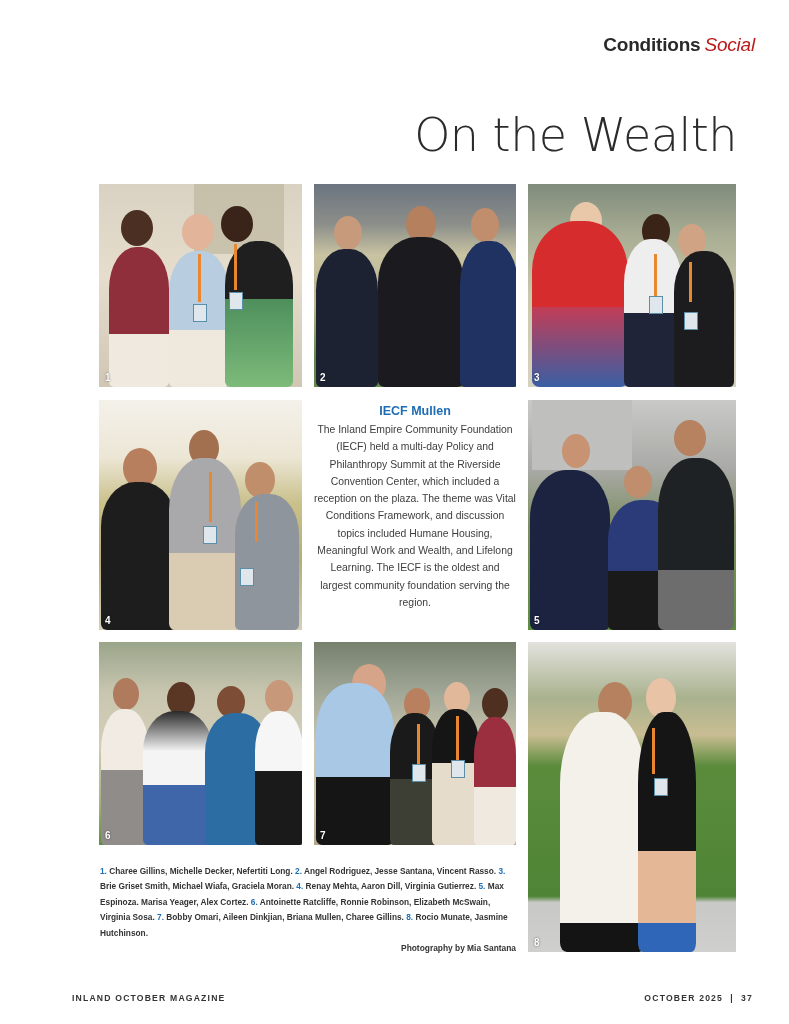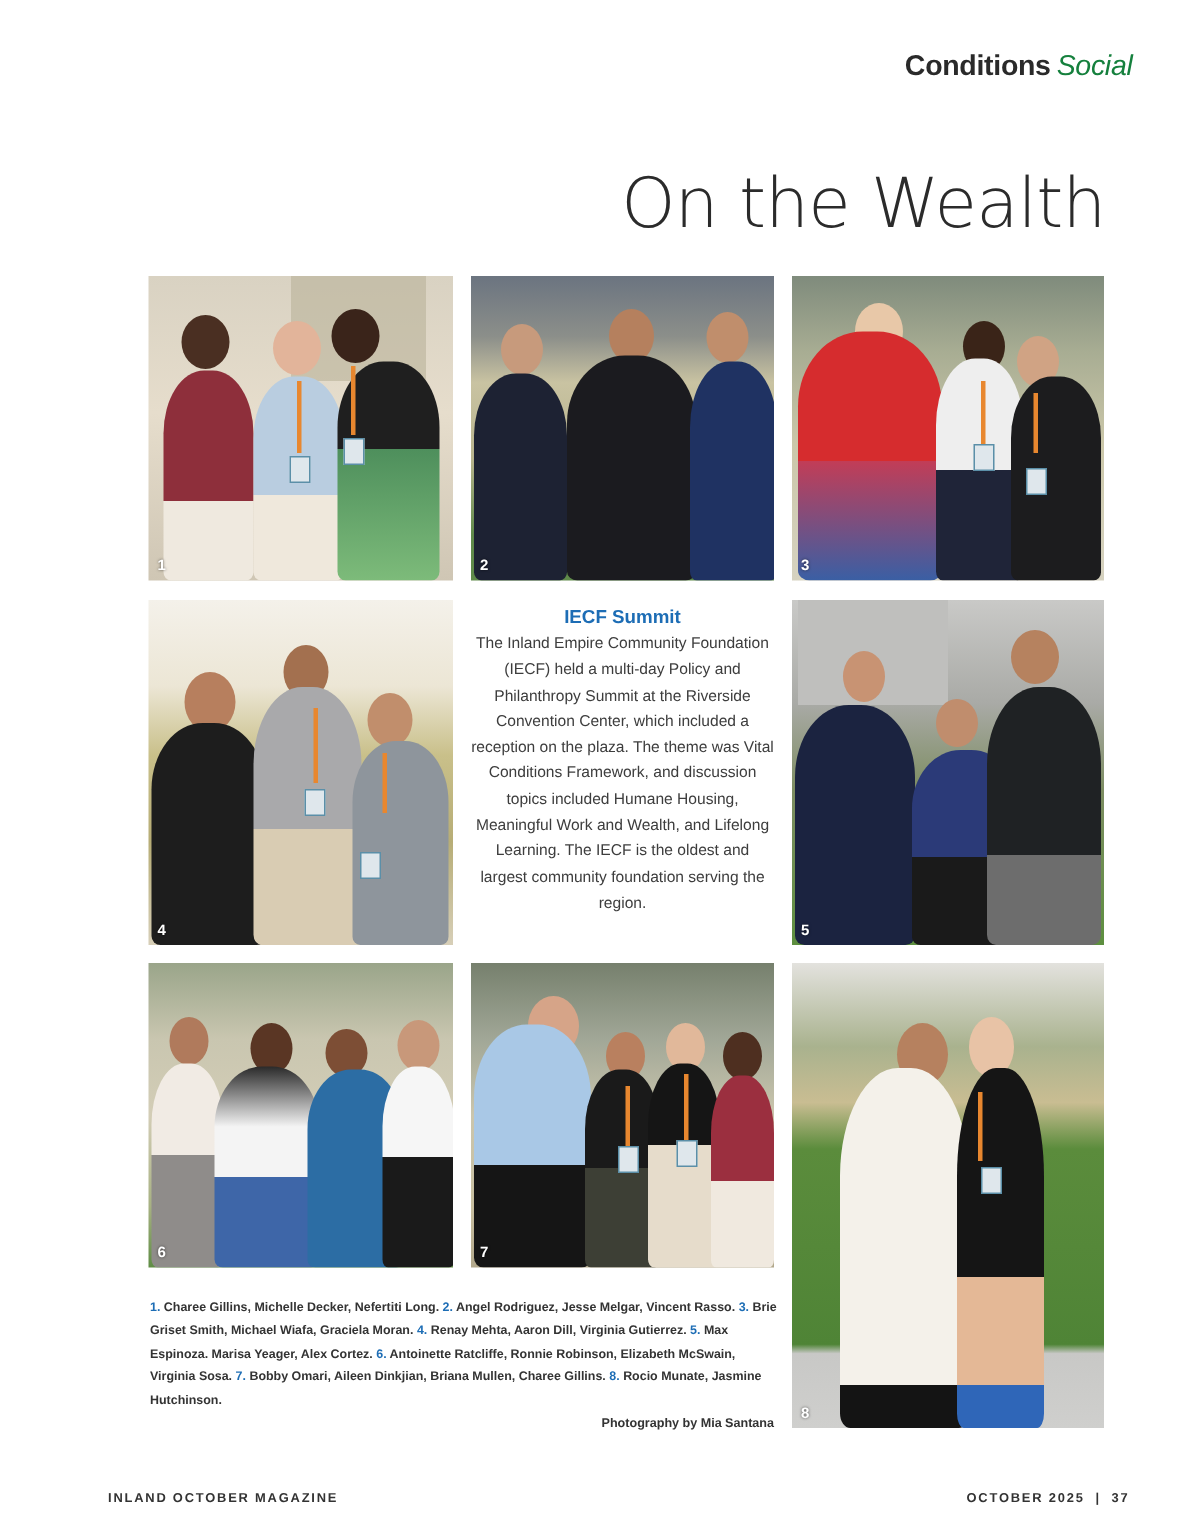--- a/index.html
+++ b/index.html
@@ -1,20 +1,20 @@
 <!DOCTYPE html>
 <html><head>
 <meta charset="utf-8">
 <style>
   html, body { margin:0; padding:0; }
   body { width:789px; height:1024px; background:#ffffff; position:relative; overflow:hidden;
          font-family:"Liberation Sans", sans-serif; color:#3a3a3a; }
   .brand { position:absolute; top:34px; right:34px; font-size:19px; color:#2a2a2a; letter-spacing:-0.2px; }
   .brand .b1 { font-weight:bold; }
-  .brand .b2 { font-style:italic; font-weight:normal; margin-left:4px; color:#15803d; }
+  .brand .b2 { font-style:italic; font-weight:normal; margin-left:4px; color:#b91c1c; }
   .title { position:absolute; top:108px; right:52px; font-family:"DejaVu Sans", sans-serif; font-weight:200;
            font-size:46px; color:#2b2b2b; letter-spacing:-0.5px; }
   .photo { position:absolute; overflow:hidden; }
   .photo .num { position:absolute; left:6px; bottom:4px; color:#fff; font-weight:bold; font-size:10px;
                 font-family:"Liberation Sans", sans-serif; text-shadow:0 0 2px rgba(0,0,0,0.6); }
   .person { position:absolute; bottom:0; border-radius:45% 45% 8% 8% / 30% 30% 4% 4%; }
   .head { position:absolute; border-radius:50%; }
   .lanyard { position:absolute; width:3px; background:#e8872f; }
   .badge { position:absolute; width:12px; height:16px; background:#dfe7ec; border:1px solid #5b8fa8; }
   .textblock { position:absolute; left:314px; top:404px; width:202px; text-align:center; }
@@ -82,21 +82,21 @@
   <div class="head" style="left:146px;top:62px;width:30px;height:36px;background:#c18e6c;"></div>
   <div class="person" style="left:136px;width:64px;height:136px;background:#8e959c;"></div>
   <div class="lanyard" style="left:110px;top:72px;height:50px;"></div>
   <div class="badge" style="left:104px;top:126px;"></div>
   <div class="lanyard" style="left:156px;top:102px;height:40px;"></div>
   <div class="badge" style="left:141px;top:168px;"></div>
   <span class="num">4</span>
 </div>
 
 <div class="textblock">
-  <h3>IECF Summit</h3>
+  <h3>IECF Mullen</h3>
   <p>The Inland Empire Community Foundation (IECF) held a multi-day Policy and Philanthropy Summit at the Riverside Convention Center, which included a reception on the plaza. The theme was Vital Conditions Framework, and discussion topics included Humane Housing, Meaningful Work and Wealth, and Lifelong Learning. The IECF is the oldest and largest community foundation serving the region.</p>
 </div>
 
 <div class="photo" style="left:528px;top:400px;width:208px;height:230px;background:linear-gradient(180deg,#c9c9c7 0%,#a9aaa6 30%,#7d8d62 55%,#5d8f3f 100%);">
   <div style="position:absolute;left:4px;top:0;width:100px;height:70px;background:#bfbfbd;"></div>
   <div class="head" style="left:34px;top:34px;width:28px;height:34px;background:#c89373;"></div>
   <div class="person" style="left:2px;width:80px;height:160px;background:#1b2340;"></div>
   <div class="head" style="left:96px;top:66px;width:28px;height:32px;background:#c08d6d;"></div>
   <div class="person" style="left:80px;width:72px;height:130px;background:linear-gradient(180deg,#2b3a78 0%,#2b3a78 55%,#1a1a1a 55%);"></div>
   <div class="head" style="left:146px;top:20px;width:32px;height:36px;background:#b6825f;"></div>
@@ -137,21 +137,21 @@
   <div class="person" style="left:32px;width:86px;height:240px;background:linear-gradient(180deg,#f4f1ea 0%,#f4f1ea 88%,#141414 88%);"></div>
   <div class="head" style="left:118px;top:36px;width:30px;height:40px;background:#e8c3a6;"></div>
   <div class="person" style="left:110px;width:58px;height:240px;background:linear-gradient(180deg,#151515 0%,#151515 58%,#e4b896 58%,#e4b896 88%,#2f66b8 88%);"></div>
   <div class="lanyard" style="left:124px;top:86px;height:46px;"></div>
   <div class="badge" style="left:126px;top:136px;"></div>
   <span class="num">8</span>
 </div>
 
 <div class="captions">
   <span class="n">1.</span> <span>Charee Gillins, Michelle Decker, Nefertiti Long.</span>
-  <span class="n">2.</span> <span>Angel Rodriguez, Jesse Melgar, Vincent Rasso.</span>
+  <span class="n">2.</span> <span>Angel Rodriguez, Jesse Santana, Vincent Rasso.</span>
   <span class="n">3.</span> <span>Brie Griset Smith, Michael Wiafa, Graciela Moran.</span>
   <span class="n">4.</span> <span>Renay Mehta, Aaron Dill, Virginia Gutierrez.</span>
   <span class="n">5.</span> <span>Max Espinoza. Marisa Yeager, Alex Cortez.</span>
   <span class="n">6.</span> <span>Antoinette Ratcliffe, Ronnie Robinson, Elizabeth McSwain, Virginia Sosa.</span>
   <span class="n">7.</span> <span>Bobby Omari, Aileen Dinkjian, Briana Mullen, Charee Gillins.</span>
   <span class="n">8.</span> <span>Rocio Munate, Jasmine Hutchinson.</span>
 </div>
 <div class="credit">Photography by Mia Santana</div>
 
 <div class="footer-left">INLAND OCTOBER MAGAZINE</div>

